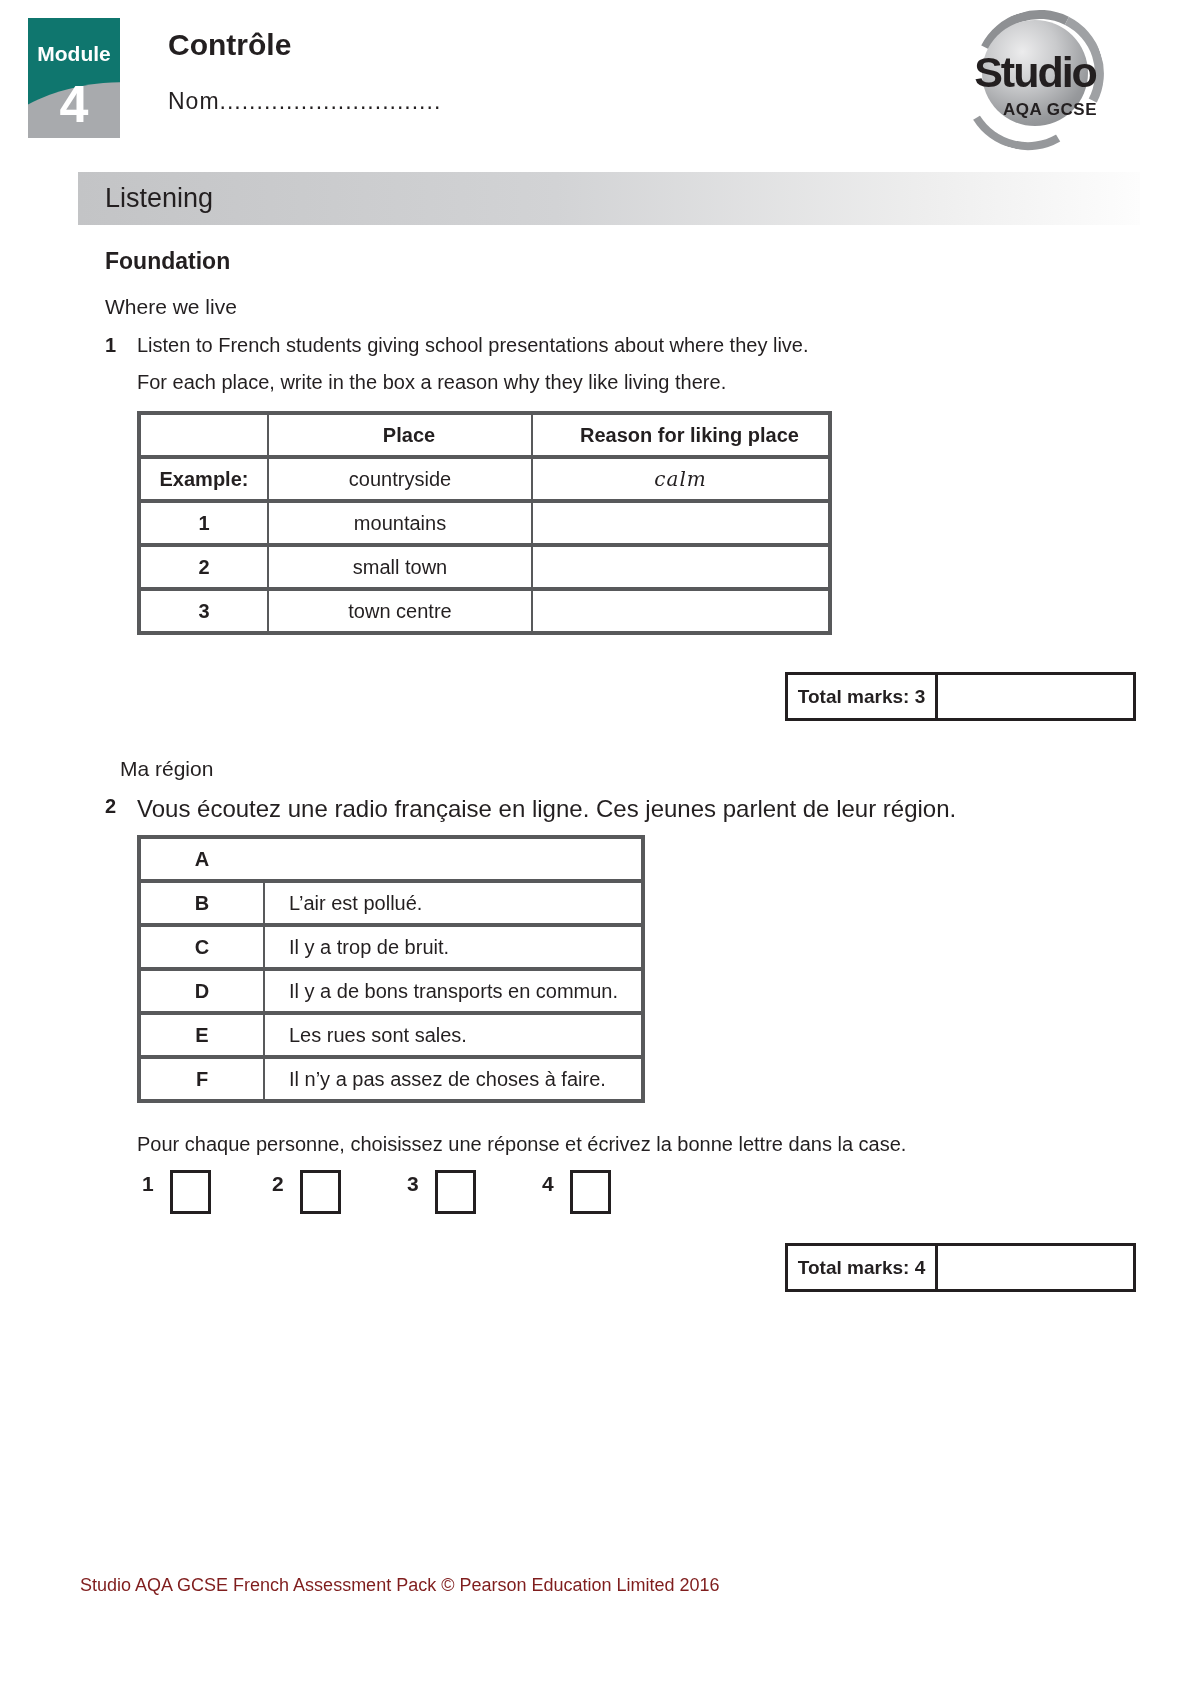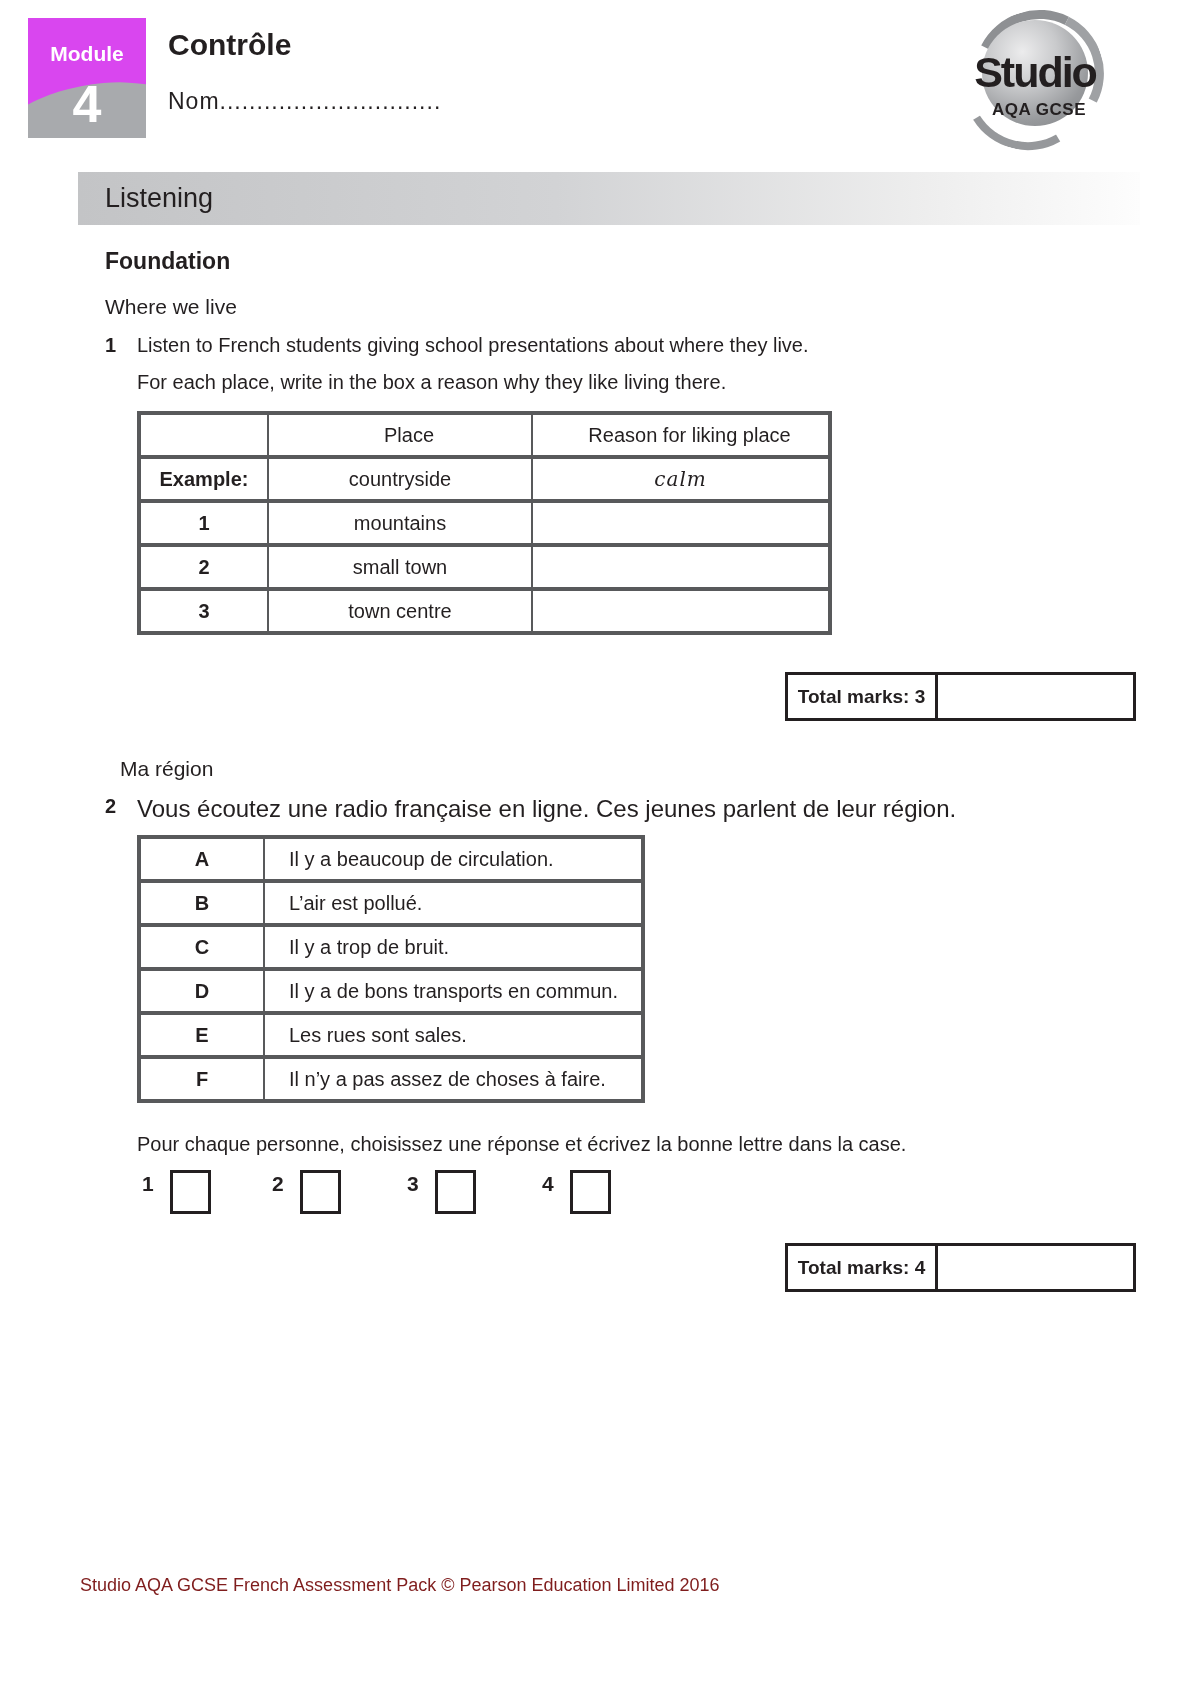--- a/index.html
+++ b/index.html
@@ -1,43 +1,43 @@
 <!DOCTYPE html>
 <html><head>
 <meta charset="utf-8">
 <style>
   * { margin:0; padding:0; box-sizing:border-box; }
   html,body { background:#ffffff; }
   body { font-family:"Liberation Sans", sans-serif; color:#231f20; }
   .page { position:relative; width:1200px; height:1696px; background:#ffffff; overflow:hidden; }
 
   
-  .module-badge { position:absolute; left:28px; top:18px; width:118px; height:120px;
-    background:#d946ef; overflow:hidden; }
+  .module-badge { position:absolute; left:28px; top:18px; width:92px; height:120px;
+    background:#0f766e; overflow:hidden; }
   .badge-swoosh { position:absolute; left:-50px; bottom:-72px; width:230px; height:125px;
     background:#a8aaad; border-radius:50%; transform:rotate(-11deg); }
   .badge-label { position:absolute; top:24px; width:100%; text-align:center;
     color:#ffffff; font-size:21px; font-weight:bold; }
   .badge-number { position:absolute; bottom:8px; width:100%; text-align:center;
     color:#ffffff; font-size:52px; font-weight:bold; line-height:1; }
 
   .doc-title { position:absolute; left:168px; top:28px; font-size:30px; font-weight:bold; }
   .nom-line { position:absolute; left:168px; top:88px; font-size:23px; letter-spacing:1px; }
 
   
   .logo { position:absolute; left:950px; top:6px; width:170px; height:140px; }
   .logo-sphere { position:absolute; left:32px; top:14px; width:106px; height:106px; border-radius:50%;
     background:radial-gradient(circle at 38% 30%, #ececed 0%, #c9cacc 35%, #97999c 70%, #808285 100%); }
   .logo-arc-top { position:absolute; left:24px; top:4px; width:130px; height:128px; border-radius:50%;
     border:9px solid transparent; border-top-color:#8e9093; border-right-color:#9fa1a4; transform:rotate(-18deg); }
   .logo-arc-bottom { position:absolute; left:14px; top:22px; width:126px; height:122px; border-radius:50%;
     border:8px solid transparent; border-bottom-color:#96989b; border-left-color:transparent; transform:rotate(14deg); }
   .logo-brand { position:absolute; left:0; top:42px; width:170px; text-align:center; z-index:2;
     font-size:43px; font-weight:900; letter-spacing:-2px; color:#231f20; }
-  .logo-sub { position:absolute; left:4px; top:94px; width:170px; text-align:center; z-index:2;
+  .logo-sub { position:absolute; left:15px; top:94px; width:170px; text-align:center; z-index:2;
     font-size:17px; font-weight:bold; letter-spacing:0.5px; color:#231f20; }
 
   
   .section-bar { position:absolute; left:78px; top:172px; width:1062px; height:53px;
     background:linear-gradient(to right, #c3c4c6 0%, #d2d3d5 45%, #eeeeee 80%, #fdfdfd 100%); }
   .section-bar span { position:absolute; left:27px; top:11px; font-size:27px; font-weight:normal; }
 
   .h-level   { position:absolute; left:105px; top:248px; font-size:23px; font-weight:bold; }
   .h-task1   { position:absolute; left:105px; top:295px; font-size:21px; }
   .num1      { position:absolute; left:105px; top:334px; font-size:20px; font-weight:bold; }
@@ -47,21 +47,21 @@
   
   .t1 { position:absolute; left:137px; top:411px; width:695px; border:2px solid #58595b; }
   .t-row { display:flex; border:2px solid #58595b; margin-top:0; height:44px; background:#fff; }
   .t-row:first-child { margin-top:0; }
   .t1 .c-label { width:126px; display:flex; align-items:center; justify-content:center;
     font-size:20px; }
   .t1 .c-place { width:264px; display:flex; align-items:center; justify-content:center;
     border-left:2px solid #58595b; font-size:20px; }
   .t1 .c-reason { flex:1; display:flex; align-items:center; justify-content:center;
     border-left:2px solid #58595b; font-size:20px; }
-  .t1 .head { font-weight:normal;padding-left:18px; }
+  .t1 .head { font-weight:bold;padding-left:18px; }
   .t1 .bold { font-weight:bold; }
   .handwritten { font-family:"DejaVu Serif", serif; font-style:italic; font-size:23px; letter-spacing:1px; }
 
   
   .marks-box { position:absolute; width:351px; height:49px; border:3px solid #231f20;
     display:flex; background:#fff; }
   .marks-box .m-label { width:150px; border-right:3px solid #231f20; display:flex;
     align-items:center; justify-content:center; font-size:19px; font-weight:bold; white-space:nowrap; }
   .marks-box .m-empty { flex:1; }
   .marks1 { left:785px; top:672px; }
@@ -155,21 +155,20 @@
     <div class="m-empty"></div>
   </div>
 
   <div class="h-task2">Ma région</div>
   <div class="num2">2</div>
   <div class="inst2">Vous écoutez une radio française en ligne. Ces jeunes parlent de leur région.</div>
 
   <div class="t2">
     <div class="t-row">
       <div class="c-letter">A</div>
-      <div class="c-option">Il y a beaucoup de circulation.</div>
     </div>
     <div class="t-row">
       <div class="c-letter">B</div>
       <div class="c-option">L’air est pollué.</div>
     </div>
     <div class="t-row">
       <div class="c-letter">C</div>
       <div class="c-option">Il y a trop de bruit.</div>
     </div>
     <div class="t-row">

